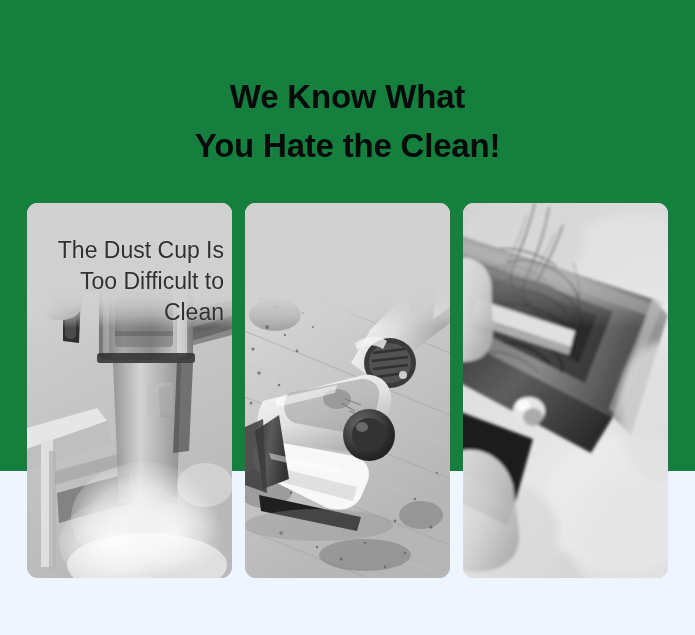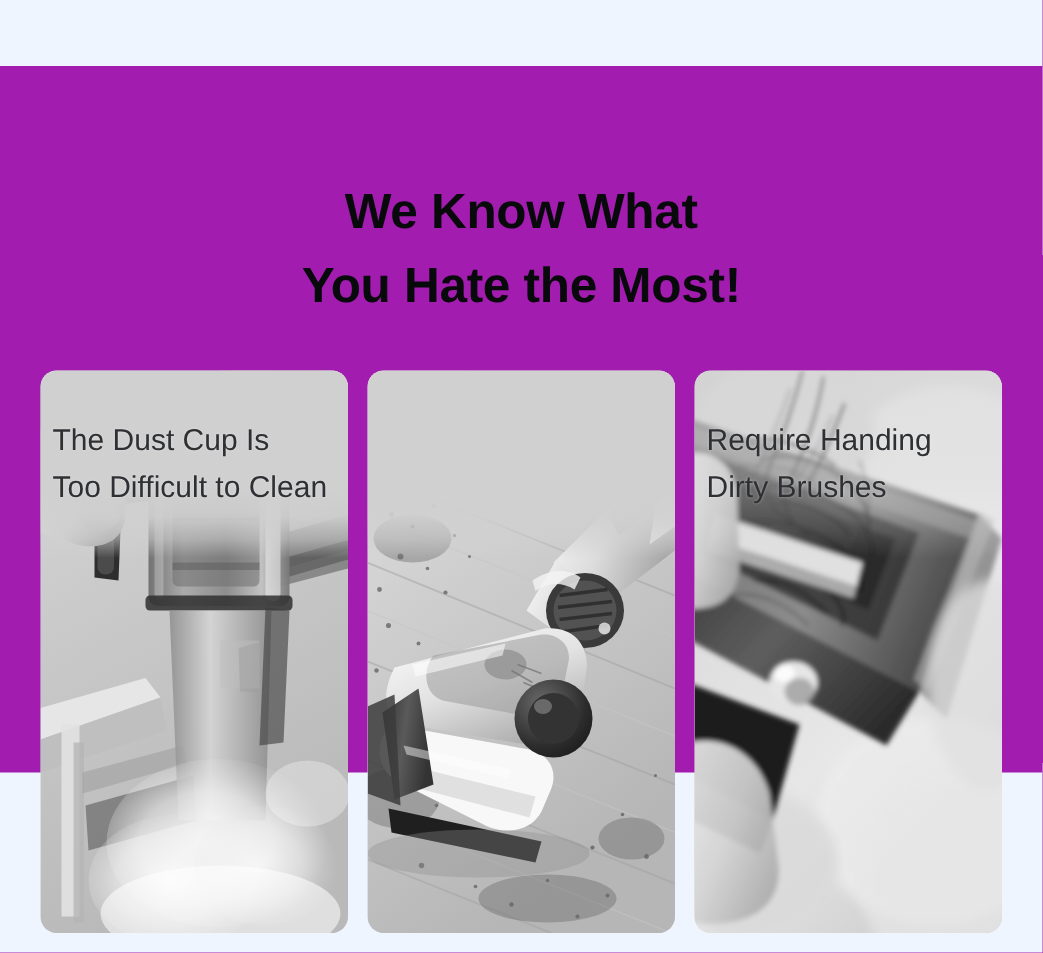--- a/index.html
+++ b/index.html
@@ -14,22 +14,21 @@
   body {
     background:#eef5fe;
     font-family:"Liberation Sans", sans-serif;
     -webkit-font-smoothing:antialiased;
   }
 
   .page {
     position:relative;
     width:695px;
     height:471px;
-    background:#a21caf;
-    margin-top:44px;
+    background:#15803d;
   }
 
   
   .headline {
     position:absolute;
     top:72px;
     left:0;
     width:695px;
     text-align:center;
     color:#08090b;
@@ -58,23 +57,23 @@
     border-radius:11px;
     overflow:hidden;
     background:#cfcfcf;
     flex:0 0 auto;
   }
 
   .card-caption {
     position:relative;
     z-index:3;
     padding:32px 8px 0;
-    text-align:left;
+    text-align:right;
     color:#2e3033;
-    font-size:20px;
+    font-size:23px;
     line-height:31px;
     font-weight:normal;
     white-space:pre-line;
     text-shadow:0 0 2px rgba(255,255,255,.35);
   }
 
   
   .card-photo {
     position:absolute;
     inset:0;
@@ -101,21 +100,21 @@
       rgba(214,214,214,.20) 85%, rgba(214,214,214,0) 100%);
   }
 </style>
 </head>
 <body>
 
 <div class="page">
 
   <h1 class="headline">
     <span class="headline-line">We Know What</span>
-    <span class="headline-line">You Hate the Most!</span>
+    <span class="headline-line">You Hate the Clean!</span>
   </h1>
 
   <div class="cards">
 
     <div class="card">
       <div class="card-photo">
         <svg viewBox="0 0 205 375" preserveAspectRatio="xMidYMid slice" aria-hidden="true">
           <defs>
             <linearGradient id="c1bg" x1="0" y1="0" x2="0.3" y2="1">
               <stop offset="0%" stop-color="#d8d8d8"></stop>
@@ -430,18 +429,16 @@
             <path d="M-10 250 C16 240 42 254 50 282 L56 330 C58 358 36 372 0 368 L-10 366 Z" fill="url(#c3hand)" opacity="0.9"></path>
           </g>
 
           <g filter="url(#c3blurSoft)" opacity="0.75">
             <ellipse cx="180" cy="340" rx="70" ry="70" fill="#e6e6e6"></ellipse>
             <ellipse cx="196" cy="210" rx="40" ry="70" fill="#e0e0e0"></ellipse>
           </g>
         </svg>
       </div>
       <div class="caption-veil veil-soft"></div>
-      <div class="card-caption">Require Handing
-Dirty Brushes</div>
     </div>
 
   </div>
 </div>
 
 </body></html>

